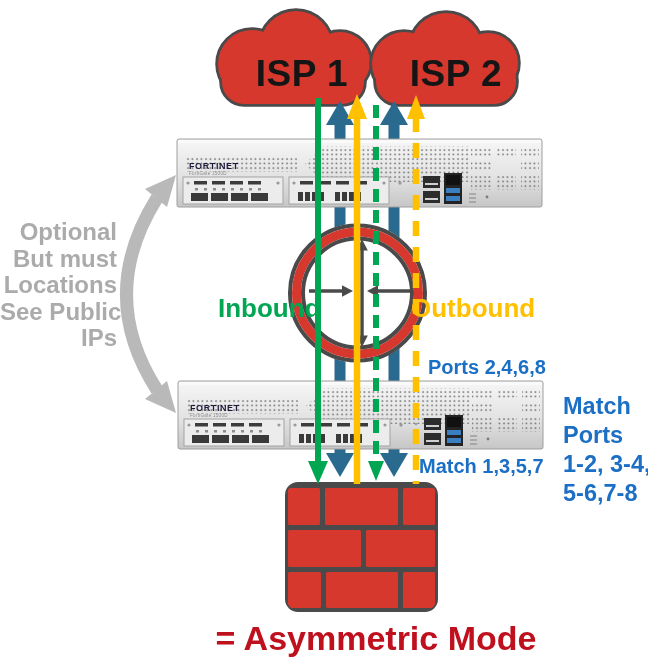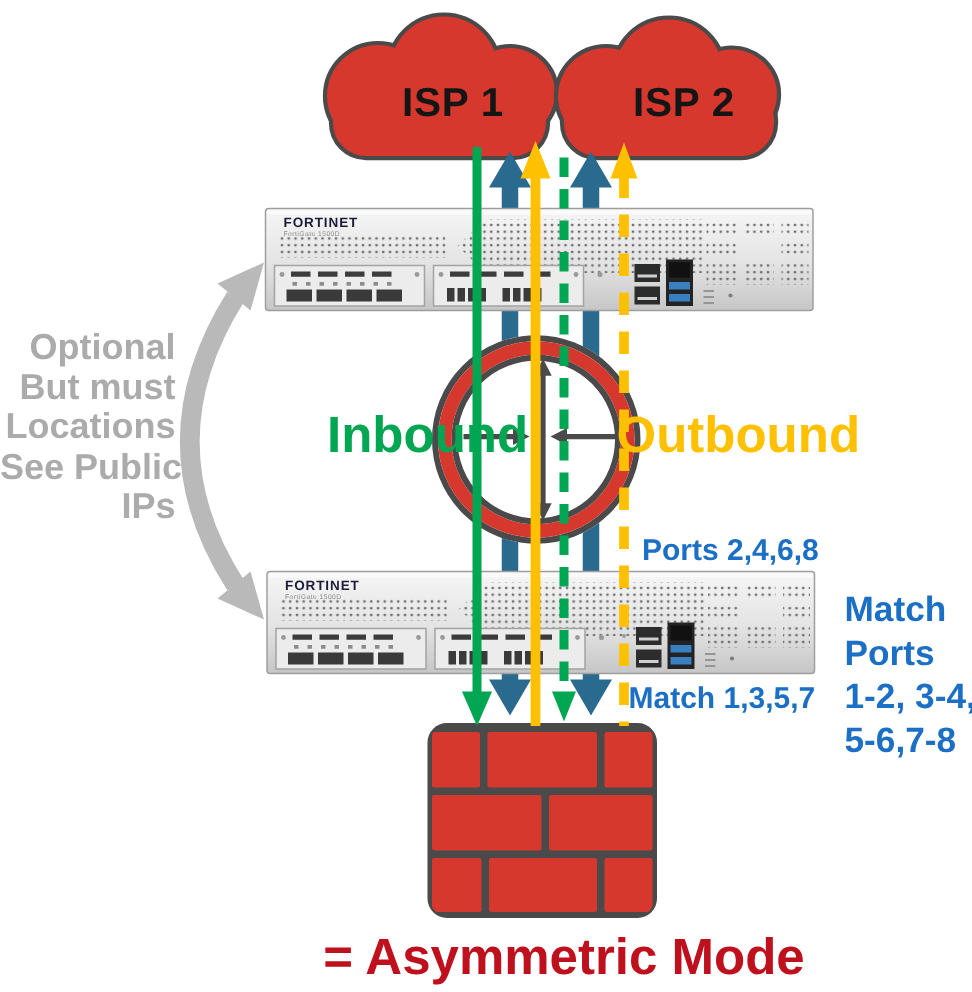--- a/index.html
+++ b/index.html
@@ -5,29 +5,29 @@
   :root{
     --red:#D6382E; --outline:#4A4A4A; --green:#00A651; --yellow:#FFC000;
     --steel_blue:#2A6A8E; --blue_text:#1B6FC5; --gray_note:#ABABAB; --dark_red:#BF101E;
     --body_hi:#f6f6f6; --body_lo:#c6c6c6;
   }
   *{margin:0;padding:0;box-sizing:border-box;}
   body{background:#fff;font-family:"Liberation Sans",sans-serif;}
   .stage{position:relative;width:648px;height:661px;background:#fff;overflow:hidden;}
   .stage svg{position:absolute;left:0;top:0;}
   .lbl{position:absolute;font-weight:bold;white-space:nowrap;}
-  .isp{width:120px;text-align:center;font-size:27px;color:#151515;letter-spacing:.5px;}
-  .inout{font-size:34px;line-height:30px;}
+  .isp{width:120px;text-align:center;font-size:37px;color:#151515;letter-spacing:.5px;}
+  .inout{font-size:26px;line-height:30px;margin-top:18px;}
   .inbound{color:var(--green);}
   .outbound{color:var(--yellow);}
   .bluetxt{color:var(--blue_text);font-size:20px;line-height:29px;}
   .match{font-size:23.5px;}
   .sidenote{color:var(--gray_note);font-size:24px;line-height:26.5px;width:117px;text-align:right;}
   .caption{left:52px;top:618px;width:648px;text-align:center;font-size:34px;line-height:40px;color:var(--dark_red);}
-  .fglogo{position:absolute;line-height:1;}
+  .fglogo{position:absolute;line-height:1;margin-top:18px;}
   .fglogo .brand{font-weight:bold;font-size:9px;color:#1c1c3a;letter-spacing:.6px;display:block;}
   .fglogo .model{font-size:4.5px;color:#8a8a8a;display:block;margin-top:1px;letter-spacing:.3px;}
   
   .cl-out{fill:var(--red);stroke:var(--outline);stroke-width:5.5px;stroke-linejoin:round;}
   .cl-in{fill:var(--red);}
   .greenln{stroke:var(--green);stroke-width:6px;fill:none;}
   .greenfill{fill:var(--green);}
   .yellowln{stroke:var(--yellow);stroke-width:6.5px;fill:none;}
   .yellowfill{fill:var(--yellow);}
   .bluefill{fill:var(--steel_blue);}

